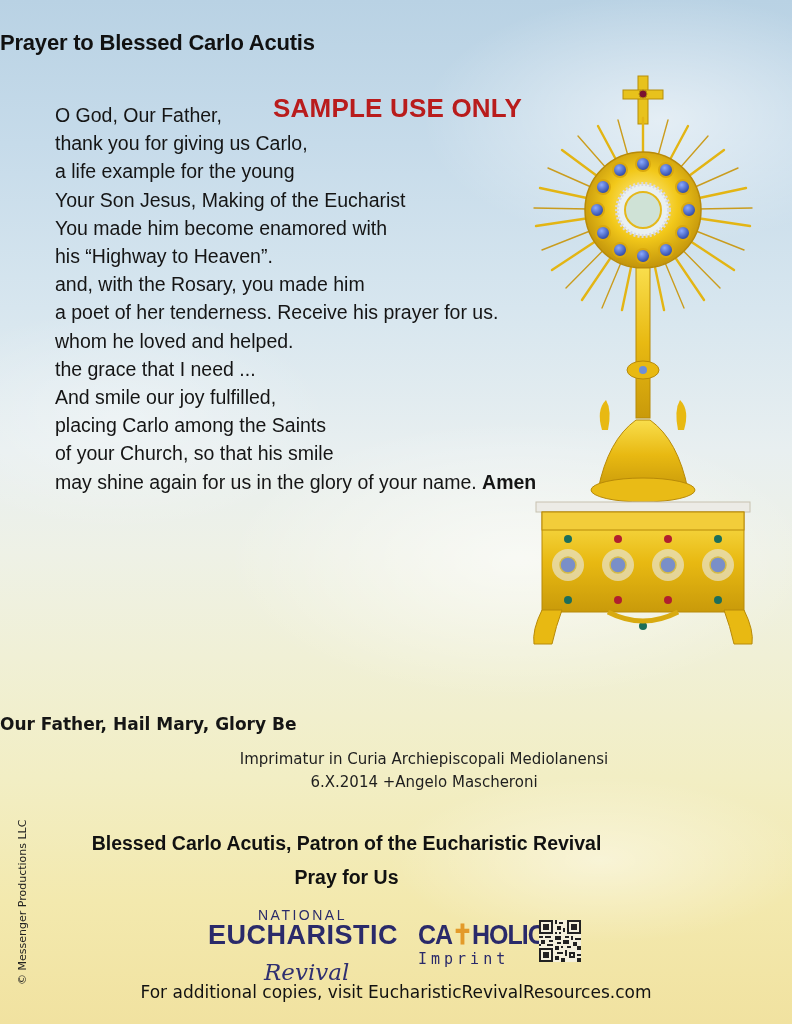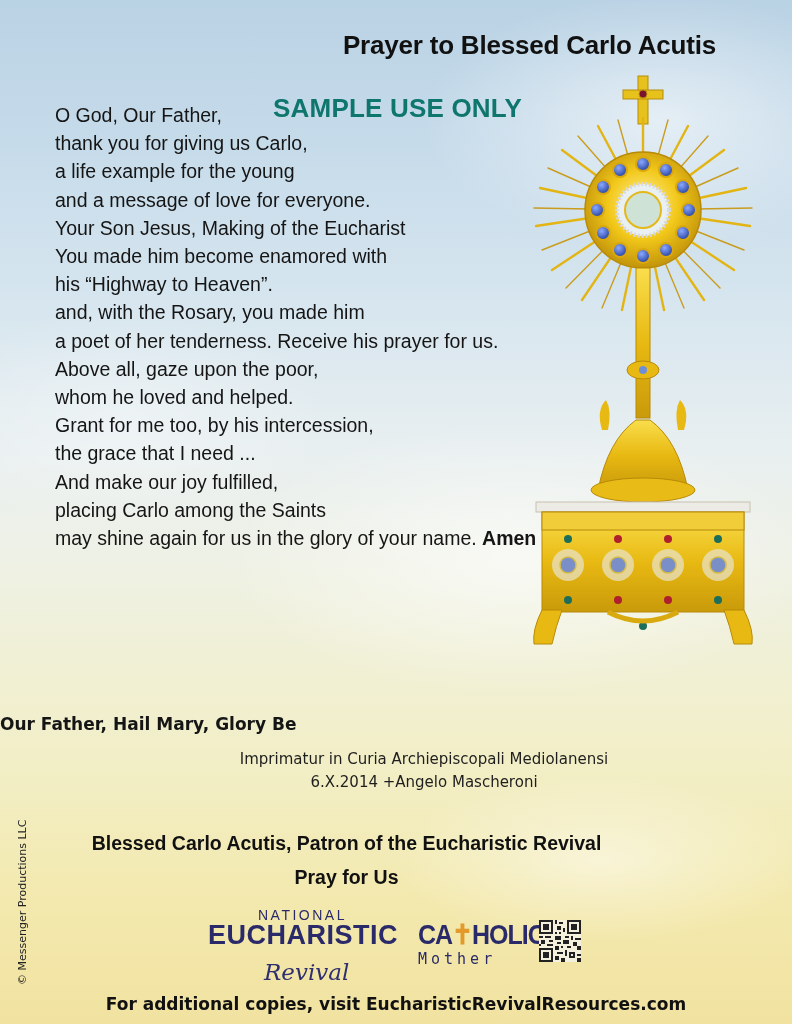--- a/index.html
+++ b/index.html
@@ -18,26 +18,26 @@
         #d7e6ef 30%,
         #e8eff0 44%,
         #eef1e6 54%,
         #f0f0d6 64%,
         #f2eec4 76%,
         #f3e9ae 88%,
         #f1e2a0 100%);
   }
   .abs { position: absolute; }
   .title {
-    top: 30px; left: 0; width: 716px; text-align: right;
-    font-size: 26px; font-weight: bold; letter-spacing: -0.2px;
+    top: 30px; left: 0; width: 716px; text-align: left;
+    font-size: 22px; font-weight: bold; letter-spacing: -0.2px;
   }
   .sample {
     top: 93px; left: 273px;
-    font-size: 26px; font-weight: bold; color: #0f766e;
+    font-size: 26px; font-weight: bold; color: #b91c1c;
     letter-spacing: 0.2px;
   }
   .prayer {
     top: 101px; left: 55px;
     font-size: 19.5px; line-height: 28.2px; color: #151515;
   }
   .prayer .line { white-space: nowrap; display: block; }
   .prayer .amen { font-weight: bold; }
   .monstrance { top: 70px; left: 528px; width: 230px; height: 580px; }
   .devotions {
@@ -69,46 +69,44 @@
     font-family: "DejaVu Serif", serif; font-style: italic; color: #2f2f70; margin-top: 20px;
   }
   .cath { position: absolute; left: 418px; top: 14px; width: 104px; height: 48px; color: #2a2a6a; }
   .cath .word { font-size: 25px; font-weight: bold; letter-spacing: -1px; display: block; font-family: "Liberation Sans", sans-serif; transform: scaleY(1.1); transform-origin: top; }
   .cath .cross { color: #e39a2a; }
   .cath .impr { font-size: 15px; letter-spacing: 4px; display: block; margin-top: 2px; font-family: "DejaVu Sans Mono", monospace; }
   .qr { position: absolute; left: 539px; top: 15px; width: 42px; height: 42px; }
   .footer {
     top: 982px; left: 0; width: 792px; text-align: center;
     font-family: "DejaVu Sans", sans-serif;
-    font-size: 17px; font-weight: bold; color: #111; margin-top: 12px;
+    font-size: 17px; font-weight: normal; color: #111;
   }
 </style>
 </head>
 <body>
 
 <div class="abs title">Prayer to Blessed Carlo Acutis</div>
 
 <div class="abs sample">SAMPLE USE ONLY</div>
 
 <div class="abs prayer">
   <span class="line">O God, Our Father,</span>
   <span class="line">thank you for giving us Carlo,</span>
   <span class="line">a life example for the young</span>
-  <span class="line">and a message of love for everyone.</span>
   <span class="line">Your Son Jesus, Making of the Eucharist</span>
   <span class="line">You made him become enamored with</span>
   <span class="line">his “Highway to Heaven”.</span>
   <span class="line">and, with the Rosary, you made him</span>
   <span class="line">a poet of her tenderness. Receive his prayer for us.</span>
-  <span class="line">Above all, gaze upon the poor,</span>
   <span class="line">whom he loved and helped.</span>
-  <span class="line">Grant for me too, by his intercession,</span>
   <span class="line">the grace that I need ...</span>
-  <span class="line">And make our joy fulfilled,</span>
+  <span class="line">And smile our joy fulfilled,</span>
   <span class="line">placing Carlo among the Saints</span>
+  <span class="line">of your Church, so that his smile</span>
   <span class="line"><span>may shine again for us in the glory of your name.</span> <span class="amen">Amen</span></span>
 </div>
 
 <div class="abs monstrance">
   <svg width="230" height="580" viewBox="0 0 230 580">
     <defs>
       <radialGradient id="g1" cx="50%" cy="45%" r="60%">
         <stop offset="0" stop-color="#fff3a0"></stop>
         <stop offset="0.5" stop-color="#f2c81a"></stop>
         <stop offset="1" stop-color="#b98a08"></stop>
@@ -242,21 +240,21 @@
 <div class="abs copyright">© Messenger Productions LLC</div>
 
 <div class="abs logos">
   <div class="ner">
     <span class="nat">NATIONAL</span>
     <span class="euch">EUCHARISTIC</span>
     <span class="rev">Revival</span>
   </div>
   <div class="cath">
     <span class="word"><span>CA</span><span class="cross">✝</span><span>HOLIC</span></span>
-    <span class="impr">Mother</span>
+    <span class="impr">Imprint</span>
   </div>
   <div class="qr">
     <svg width="42" height="42" viewBox="0 0 21 21" shape-rendering="crispEdges">
       <rect width="21" height="21" fill="#f4f0dc"></rect>
       <g fill="#222">
         <path d="M0 0h7v7H0zM1 1v5h5V1zM2 2h3v3H2z" fill-rule="evenodd"></path>
         <path d="M14 0h7v7h-7zM15 1v5h5V1zM16 2h3v3h-3z" fill-rule="evenodd"></path>
         <path d="M0 14h7v7H0zM1 15v5h5v-5zM2 16h3v3H2z" fill-rule="evenodd"></path>
         <rect x="8" y="0" width="1" height="2"></rect>
           <rect x="10" y="1" width="2" height="1"></rect>

